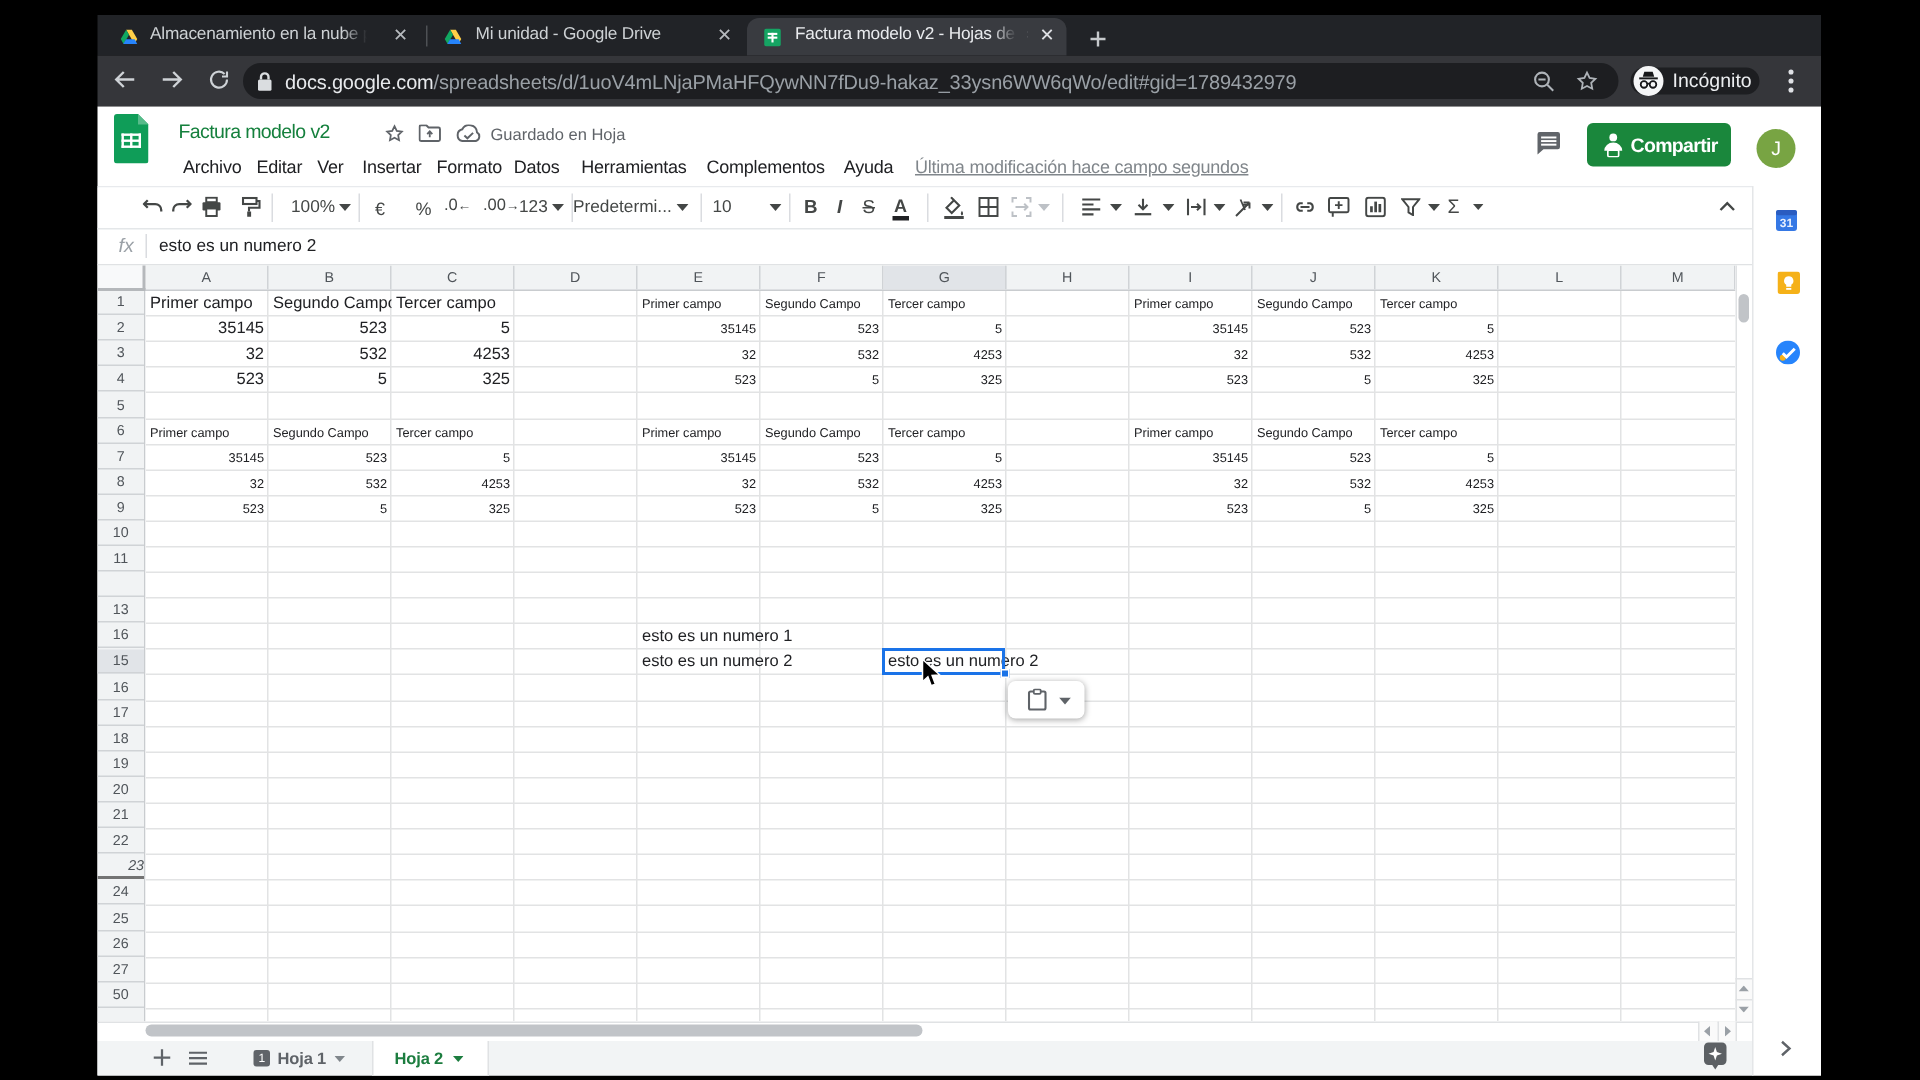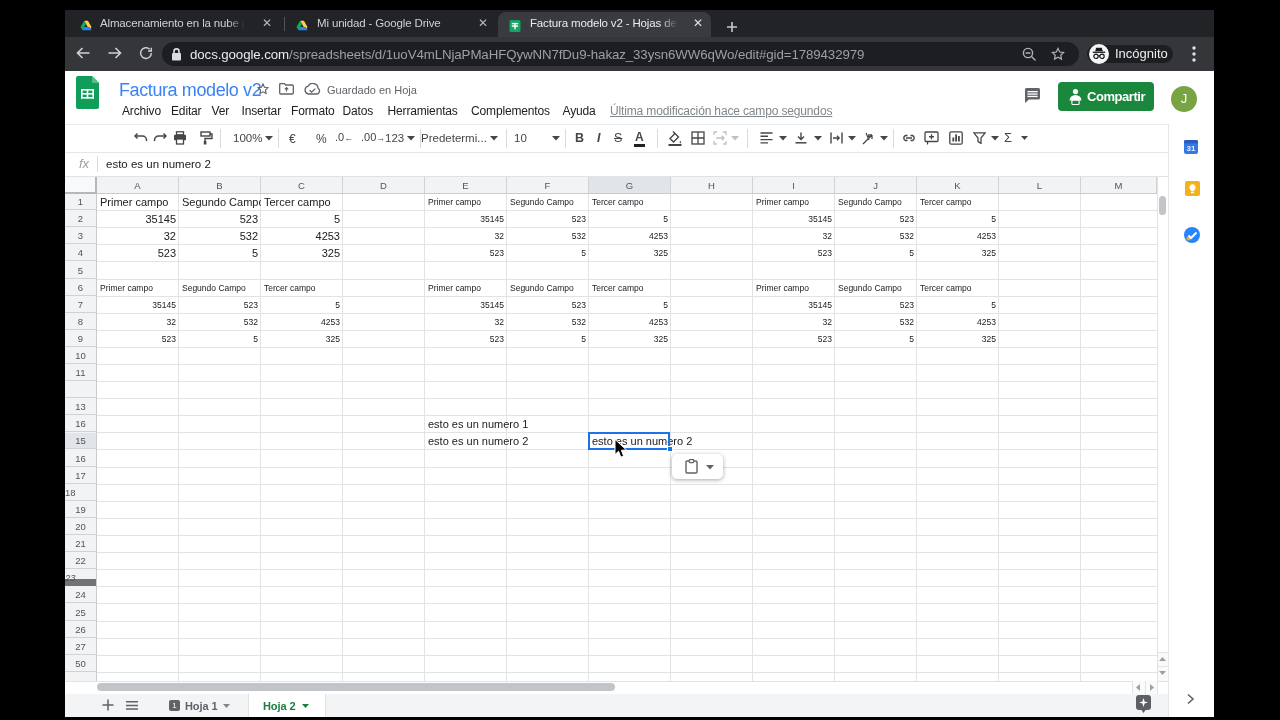--- a/index.html
+++ b/index.html
@@ -119,21 +119,21 @@
       <g fill="#fff">
         <rect x="5" y="13" width="13" height="1.6"></rect>
         <rect x="5" y="17" width="13" height="1.6"></rect>
         <rect x="5" y="21" width="13" height="1.6"></rect>
         <rect x="5" y="13" width="1.6" height="9.6"></rect>
         <rect x="10.7" y="13" width="1.6" height="9.6"></rect>
         <rect x="16.4" y="13" width="1.6" height="9.6"></rect>
       </g>
     </svg>
 
-    <div class="abs" style="left:54px; top:9px; font-size:18px; letter-spacing:-0.4px; color:#3b82f6;">Factura modelo v2</div>
+    <div class="abs" style="left:54px; top:9px; font-size:13px; letter-spacing:-0.4px; color:#15803d;">Factura modelo v2</div>
     <svg class="abs" style="left:191px; top:11px;" width="14" height="14" viewBox="0 0 24 24">
       <path d="M12 3.6 L14.6 9 L20.4 9.8 L16.2 13.9 L17.2 19.7 L12 16.9 L6.8 19.7 L7.8 13.9 L3.6 9.8 L9.4 9 Z" stroke="#5f6368" stroke-width="2" fill="none"></path>
     </svg>
     <svg class="abs" style="left:214px; top:12px;" width="15" height="12" viewBox="0 0 15 12">
       <path d="M0.7 1.5 A1 1 0 0 1 1.7 0.5 H5.2 L6.7 2 H13.3 A1 1 0 0 1 14.3 3 V10 A1 1 0 0 1 13.3 11 H1.7 A1 1 0 0 1 0.7 10 Z" stroke="#5f6368" stroke-width="1.3" fill="none"></path>
       <path d="M7.5 8.5 V4.8 M5.8 6.4 L7.5 4.6 L9.2 6.4" stroke="#5f6368" stroke-width="1.2" fill="none"></path>
     </svg>
     <svg class="abs" style="left:239px; top:12px;" width="17" height="12" viewBox="0 0 17 12">
       <path d="M4.2 11 A4 4 0 0 1 4.2 3.2 A5.2 5.2 0 0 1 14 5.2 A3.2 3.2 0 0 1 13.2 11 Z" stroke="#5f6368" stroke-width="1.3" fill="none"></path>
       <path d="M5.6 7.3 L7.6 9.2 L11.4 5.6" stroke="#5f6368" stroke-width="1.3" fill="none"></path>
@@ -166,21 +166,21 @@
       <path d="M1.5 12.5 A6 5.5 0 0 1 13.5 12.5 Z" fill="#fff"></path>
       <rect x="3.9" y="12.1" width="7.2" height="4.4" rx="0.8" fill="#1a873c" stroke="#fff" stroke-width="1.1"></rect>
       <path d="M5.8 12 V10.8 A1.7 1.7 0 0 1 9.2 10.8 V12" stroke="#fff" stroke-width="1.1" fill="none"></path>
     </svg>
     <div class="abs" style="left:1022px; top:18px; font-size:13px; font-weight:bold; letter-spacing:-0.45px; color:#fff;">Compartir</div>
 
     <div class="abs" style="left:1106px; top:15px; width:26px; height:26px; border-radius:50%; background:#78a443; color:#fff; font-size:13px; text-align:center; line-height:26px;">J</div>
 
     <div class="abs" style="left:0; top:53px; width:1149px; height:1px; background:#e8eaed;"></div>
 
-    <div class="abs" id="toolbar" style="left:0; top:54px; width:1103px; height:27px; background:#fff;margin-left:39px;">
+    <div class="abs" id="toolbar" style="left:0; top:54px; width:1103px; height:27px; background:#fff;">
       <svg class="abs" style="left:30px; top:7px;" width="14" height="12" viewBox="0 0 14 12">
         <path d="M3.5 1.5 L1 4 L3.5 6.5" stroke="#444746" stroke-width="1.5" fill="none"></path>
         <path d="M1 4 H8.5 A4 4 0 0 1 12.5 8 V9" stroke="#444746" stroke-width="1.5" fill="none"></path>
       </svg>
       <svg class="abs" style="left:49px; top:7px;" width="14" height="12" viewBox="0 0 14 12">
         <path d="M10.5 1.5 L13 4 L10.5 6.5" stroke="#444746" stroke-width="1.5" fill="none"></path>
         <path d="M13 4 H5.5 A4 4 0 0 0 1.5 8 V9" stroke="#444746" stroke-width="1.5" fill="none"></path>
       </svg>
       <svg class="abs" style="left:69px; top:6px;" width="14" height="14" viewBox="0 0 14 14">
         <rect x="3.5" y="0.8" width="7" height="3" fill="none" stroke="#444746" stroke-width="1.3"></rect>
@@ -331,26 +331,26 @@
     <div class="abs" style="left:0; top:120px; width:31px; height:16px; border-bottom:1px solid #d0d3d6; font-size:9.5px; color:#50555a; text-align:center; line-height:16px;">8</div>
     <div class="abs" style="left:0; top:137px; width:31px; height:16px; border-bottom:1px solid #d0d3d6; font-size:9.5px; color:#50555a; text-align:center; line-height:16px;">9</div>
     <div class="abs" style="left:0; top:154px; width:31px; height:16px; border-bottom:1px solid #d0d3d6; font-size:9.5px; color:#50555a; text-align:center; line-height:16px;">10</div>
     <div class="abs" style="left:0; top:171px; width:31px; height:16px; border-bottom:1px solid #d0d3d6; font-size:9.5px; color:#50555a; text-align:center; line-height:16px;">11</div>
     <div class="abs" style="left:0; top:188px; width:31px; height:16px; border-bottom:1px solid #d0d3d6; font-size:9.5px; color:#50555a; text-align:center; line-height:16px;padding-left:36px;">12</div>
     <div class="abs" style="left:0; top:205px; width:31px; height:16px; border-bottom:1px solid #d0d3d6; font-size:9.5px; color:#50555a; text-align:center; line-height:16px;">13</div>
     <div class="abs" style="left:0; top:222px; width:31px; height:16px; border-bottom:1px solid #d0d3d6; font-size:9.5px; color:#50555a; text-align:center; line-height:16px;">16</div>
     <div class="abs" style="left:0; top:239px; width:31px; height:16px; border-bottom:1px solid #d0d3d6; background:#e1e4e8; font-size:9.5px; color:#50555a; text-align:center; line-height:16px;">15</div>
     <div class="abs" style="left:0; top:256px; width:31px; height:17px; border-bottom:1px solid #d0d3d6; font-size:9.5px; color:#50555a; text-align:center; line-height:17px;">16</div>
     <div class="abs" style="left:0; top:274px; width:31px; height:16px; border-bottom:1px solid #d0d3d6; font-size:9.5px; color:#50555a; text-align:center; line-height:16px;">17</div>
-    <div class="abs" style="left:0; top:291px; width:31px; height:16px; border-bottom:1px solid #d0d3d6; font-size:9.5px; color:#50555a; text-align:left; line-height:16px;">18</div>
+    <div class="abs" style="left:0; top:291px; width:31px; height:16px; border-bottom:1px solid #d0d3d6; font-size:9.5px; color:#50555a; text-align:center; line-height:16px;">18</div>
     <div class="abs" style="left:0; top:308px; width:31px; height:16px; border-bottom:1px solid #d0d3d6; font-size:9.5px; color:#50555a; text-align:center; line-height:16px;">19</div>
     <div class="abs" style="left:0; top:325px; width:31px; height:16px; border-bottom:1px solid #d0d3d6; font-size:9.5px; color:#50555a; text-align:center; line-height:16px;">20</div>
     <div class="abs" style="left:0; top:342px; width:31px; height:16px; border-bottom:1px solid #d0d3d6; font-size:9.5px; color:#50555a; text-align:center; line-height:16px;">21</div>
     <div class="abs" style="left:0; top:359px; width:31px; height:16px; border-bottom:1px solid #d0d3d6; font-size:9.5px; color:#50555a; text-align:center; line-height:16px;">22</div>
-    <div class="abs" style="left:0; top:376px; width:31px; height:16px; border-bottom:7px solid #737373; font-size:9.5px; color:#50555a; text-align:left; line-height:16px;font-style:italic;">23</div>
+    <div class="abs" style="left:0; top:376px; width:31px; height:16px; border-bottom:2px solid #737373; font-size:9.5px; color:#50555a; text-align:right; line-height:16px;font-style:italic;">23</div>
     <div class="abs" style="left:0; top:393px; width:31px; height:16px; border-bottom:1px solid #d0d3d6; font-size:9.5px; color:#50555a; text-align:center; line-height:16px;">24</div>
     <div class="abs" style="left:0; top:410px; width:31px; height:17px; border-bottom:1px solid #d0d3d6; font-size:9.5px; color:#50555a; text-align:center; line-height:17px;">25</div>
     <div class="abs" style="left:0; top:428px; width:31px; height:16px; border-bottom:1px solid #d0d3d6; font-size:9.5px; color:#50555a; text-align:center; line-height:16px;">26</div>
     <div class="abs" style="left:0; top:445px; width:31px; height:16px; border-bottom:1px solid #d0d3d6; font-size:9.5px; color:#50555a; text-align:center; line-height:16px;">27</div>
     <div class="abs" style="left:0; top:462px; width:31px; height:16px; border-bottom:1px solid #d0d3d6; font-size:9.5px; color:#50555a; text-align:center; line-height:16px;">50</div>
     <div class="abs" style="left:0; top:479px; width:31px; height:16px; border-bottom:1px solid #d0d3d6; font-size:9.5px; color:#50555a; text-align:center; line-height:16px;"></div>
     </div>
     <div class="abs" style="left:32px; top:123px; width:1060px; height:487px; background:#fff; overflow:hidden;">
     <svg width="1060" height="487" style="position:absolute;left:0;top:0;">
             <line x1="81.5" y1="0" x2="81.5" y2="487" stroke="#e2e3e4" stroke-width="1"></line>

